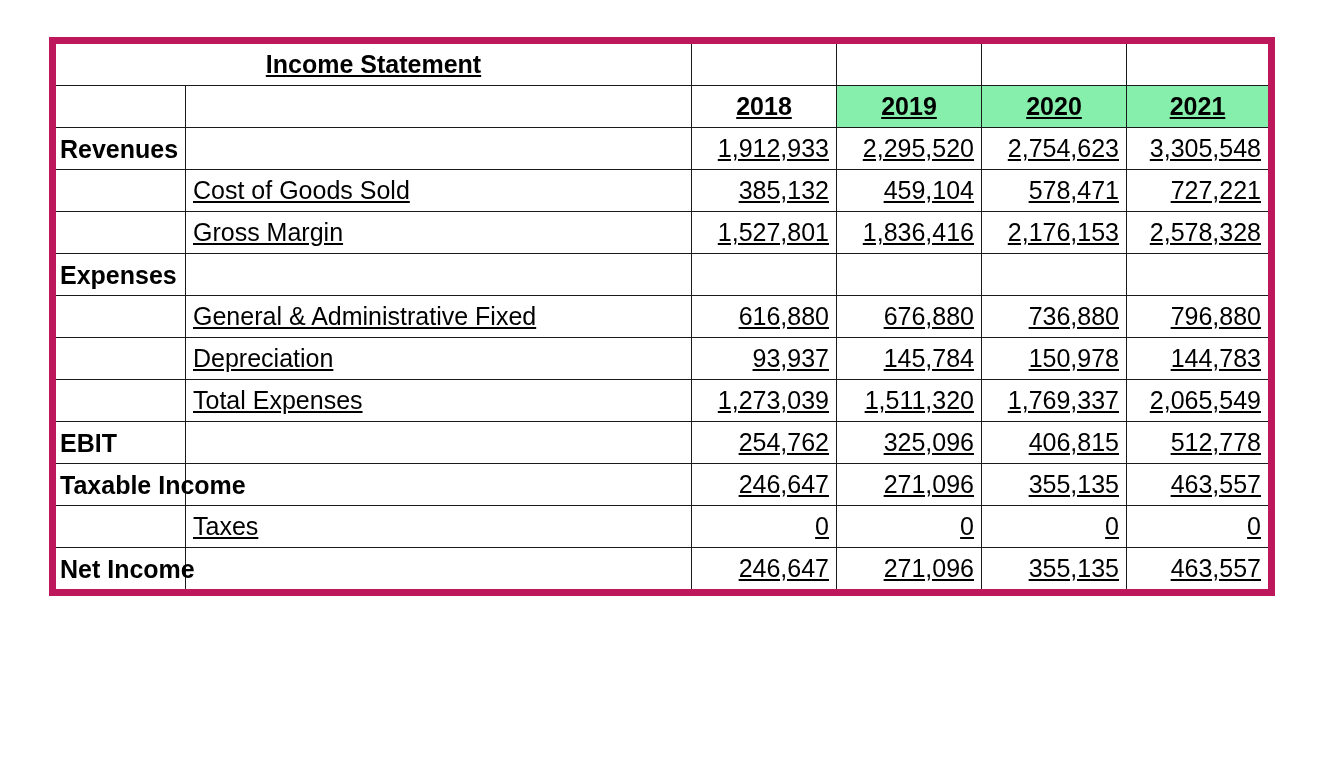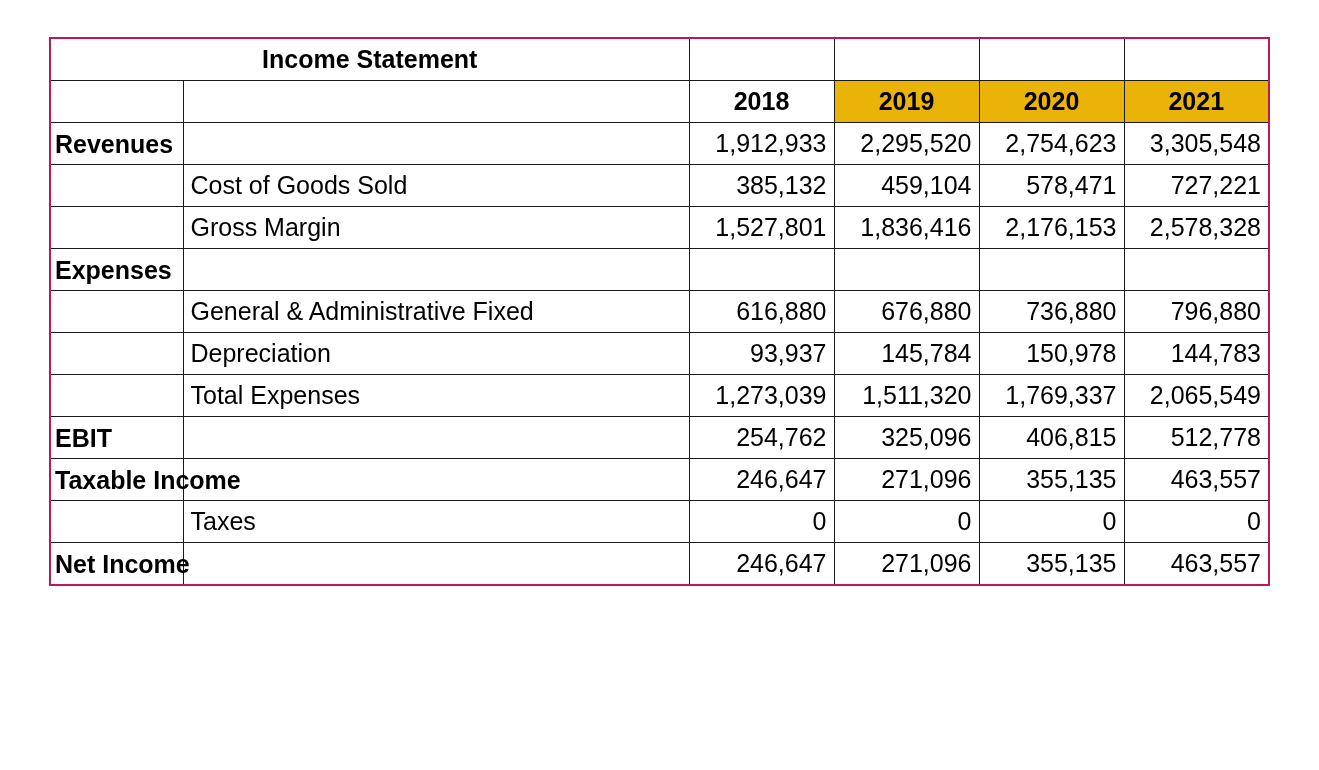--- a/index.html
+++ b/index.html
@@ -39,40 +39,41 @@
     font-size: 25px;
     line-height: 1.0;
     color: #000000;
     vertical-align: middle;
     white-space: nowrap;
     overflow: visible;
   }
 
   
   table.statement {
-    border: 2px solid #be185d;
+    border: 7px solid #be185d;
+    text-decoration: underline;
   }
 
   
   td.title-cell {
     text-align: center;
     font-weight: bold;
     font-size: 26px;
     height: 44px;
   }
 
   
   td.year-head {
     text-align: center;
     font-weight: bold;
     font-size: 25px;
     height: 42px;
   }
   td.year-head.shaded {
-    background: #eab308;
+    background: #86efac;
     text-align: center;
   }
 
   
   td.section-label {
     font-weight: bold;
     font-size: 26px;
     position: relative;
     overflow: visible;
     padding-left: 4px;

